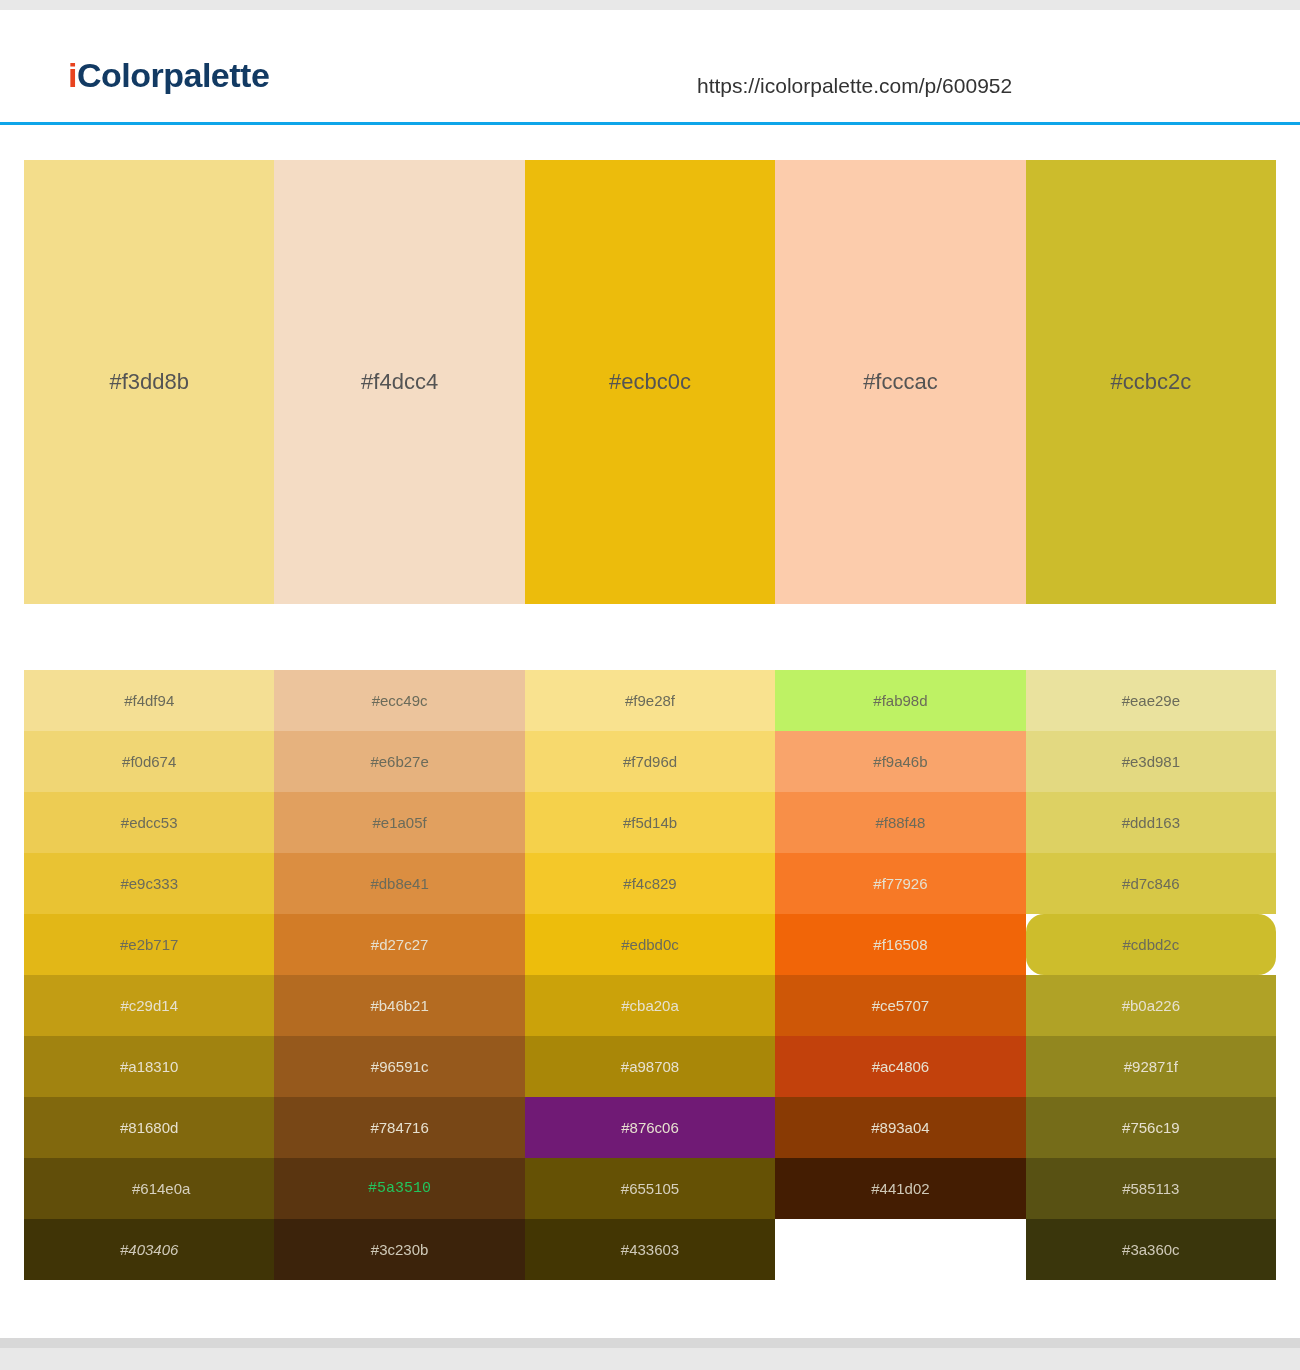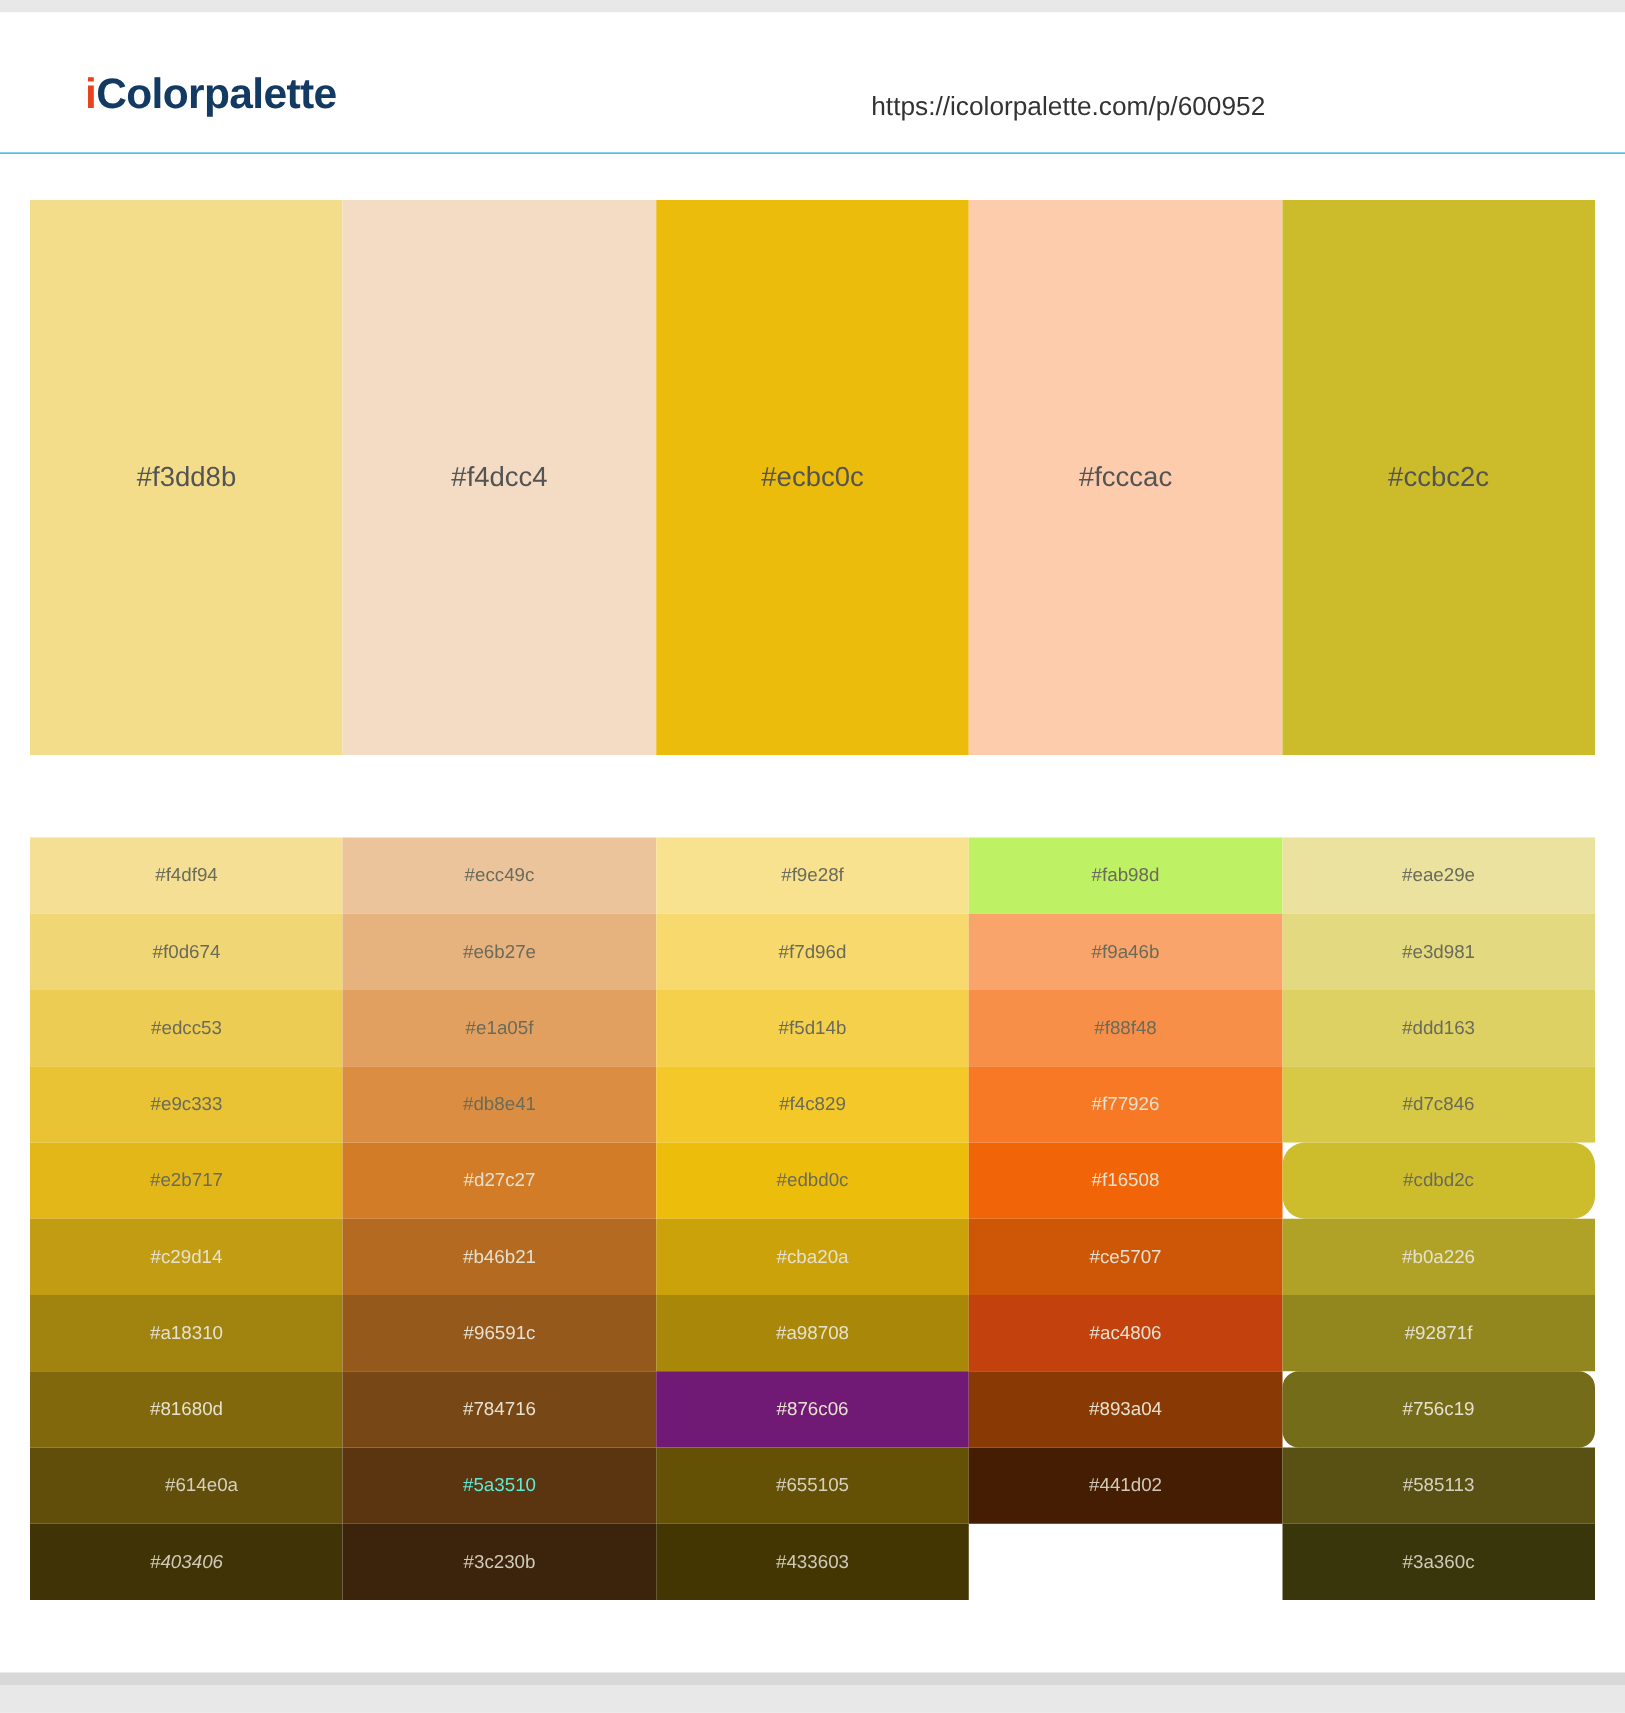--- a/index.html
+++ b/index.html
@@ -21,21 +21,21 @@
     top: 10px;
     width: 1300px;
     height: 1338px;
     background: #ffffff;
     box-sizing: border-box;
   }
   
   .header {
     position: relative;
     height: 112px;
-    border-bottom: 1px solid #0ea5e9;
+    border-bottom: 3px solid #0ea5e9;
     background: #ffffff;
   }
   .logo {
     position: absolute;
     left: 68px;
     top: 46px;
     font-size: 34px;
     font-weight: bold;
     letter-spacing: -0.5px;
     white-space: nowrap;
@@ -184,21 +184,21 @@
           </div>
           <div class="shade-cell" style="background: rgb(180, 107, 33); color: rgb(230, 224, 207);">
             <span>#b46b21</span>
           </div>
           <div class="shade-cell" style="background: rgb(150, 89, 28); color: rgb(230, 224, 207);">
             <span>#96591c</span>
           </div>
           <div class="shade-cell" style="background: rgb(120, 71, 22); color: rgb(230, 224, 207);">
             <span>#784716</span>
           </div>
-          <div class="shade-cell" style="background: rgb(90, 53, 16); color: #5eead4;">
+          <div class="shade-cell" style="background: rgb(90, 53, 16); color: #22c55e; font-family: Liberation Mono, monospace;">
             <span>#5a3510</span>
           </div>
           <div class="shade-cell" style="background: rgb(60, 35, 11); color: rgb(207, 201, 184);">
             <span>#3c230b</span>
           </div>
         </div>
         <div class="shade-col">
           <div class="shade-cell" style="background: rgb(249, 226, 143); color: rgb(107, 107, 90);">
             <span>#f9e28f</span>
           </div>
@@ -274,21 +274,21 @@
           </div>
           <div class="shade-cell" style="background: rgb(205, 189, 44); color: rgb(107, 107, 90); border-radius: 18px;">
             <span>#cdbd2c</span>
           </div>
           <div class="shade-cell" style="background: rgb(176, 162, 38); color: rgb(230, 224, 207);">
             <span>#b0a226</span>
           </div>
           <div class="shade-cell" style="background: rgb(146, 135, 31); color: rgb(230, 224, 207);">
             <span>#92871f</span>
           </div>
-          <div class="shade-cell" style="background: rgb(117, 108, 25); color: rgb(230, 224, 207); border-radius: 13px;">
+          <div class="shade-cell" style="background: rgb(117, 108, 25); color: rgb(230, 224, 207);">
             <span>#756c19</span>
           </div>
           <div class="shade-cell" style="background: rgb(88, 81, 19); color: rgb(214, 208, 191);">
             <span>#585113</span>
           </div>
           <div class="shade-cell" style="background: rgb(58, 54, 12); color: rgb(207, 201, 184);">
             <span>#3a360c</span>
           </div>
         </div>
       </div>

